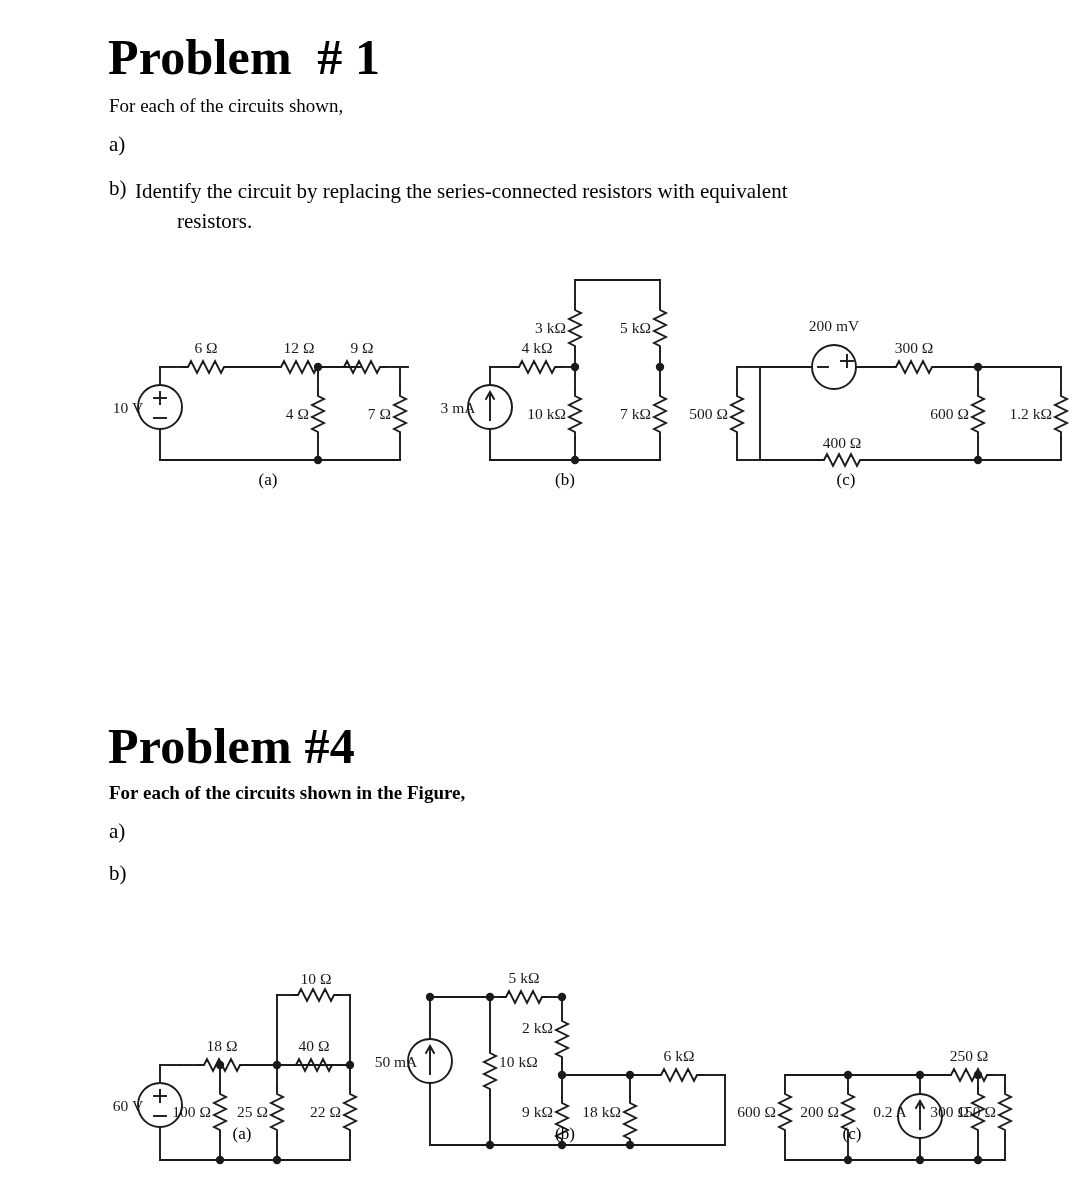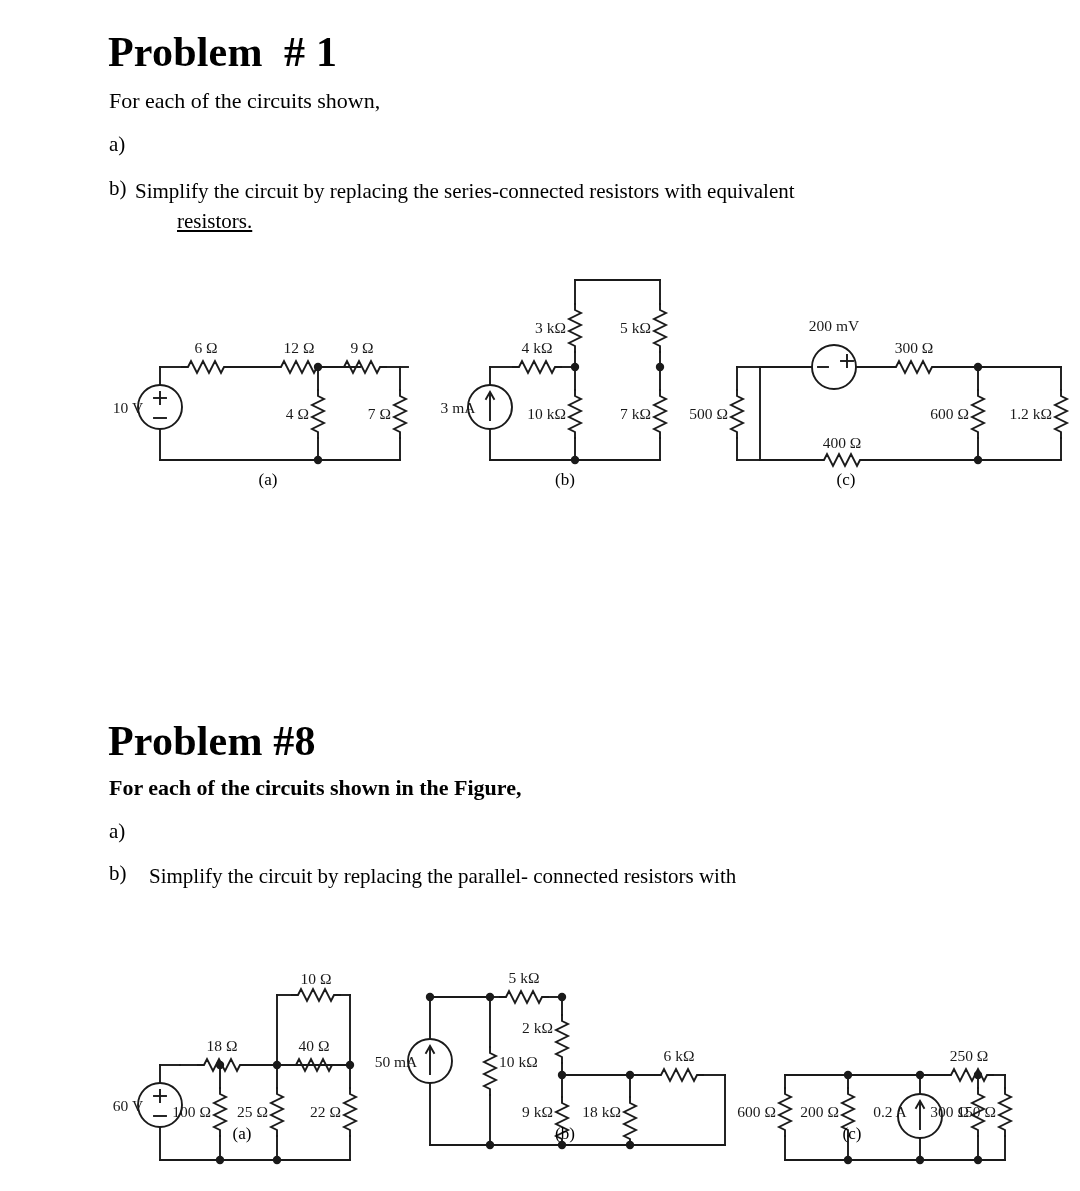--- a/index.html
+++ b/index.html
@@ -8,28 +8,29 @@
     font-family:"Liberation Serif","DejaVu Serif",serif;
     color:#000;
     -webkit-font-smoothing:antialiased;
   }
   .page{position:absolute;inset:0;}
 
   
   .prob-title{
     position:absolute;
     font-weight:bold;
-    font-size:42px;
+    font-size:50px;
     letter-spacing:.2px;
     white-space:pre;
   }
   .lead{
     position:absolute;
-    font-size:22px;
+    font-size:19px;
     white-space:pre;
+    margin-top:7px;
   }
   .item{
     position:absolute;
     font-size:21px;
     display:flex;
     align-items:flex-start;
   }
   .item .mark{display:inline-block;}
   .item .body{display:block;}
   .item .body .l2{display:block;}
@@ -61,22 +62,22 @@
 
   <div class="lead" style="left:109px;top:88px;">For each of the circuits shown,</div>
 
   <div class="item" style="left:109px;top:132px;width:880px;">
     <span class="mark" style="width:26px;">a)</span>
   </div>
 
   <div class="item" style="left:109px;top:176px;width:890px;">
     <span class="mark" style="width:26px;">b)</span>
     <span class="body" style="line-height:30px;">
-      <span>Simplify the circuit by replacing the series-connected resistors with equivalent</span>
-      <span class="l2" style="padding-left:42px;text-decoration:underline;">resistors.</span>
+      <span>Identify the circuit by replacing the series-connected resistors with equivalent</span>
+      <span class="l2" style="padding-left:42px;">resistors.</span>
     </span>
   </div>
 
   <div class="fig" style="left:100px;top:262px;">
     <svg width="880" height="225" viewBox="0 0 880 225">
       <defs>
 
         <g id="rh">
           <path d="M0,0 L6,0 L9,-6 L15,6 L21,-6 L27,6 L33,-6 L39,6 L42,0 L48,0" fill="none" stroke="#1a1a1a" stroke-width="1.9" stroke-linejoin="miter"></path>
         </g>
@@ -221,32 +222,31 @@
         <use href="#rv" x="961" y="128"></use>
         <line x1="961" y1="176" x2="961" y2="198"></line>
       </g>
     </svg>
   </div>
 
   <div class="cap" style="left:238px;top:470px;width:60px;">(a)</div>
   <div class="cap" style="left:535px;top:470px;width:60px;">(b)</div>
   <div class="cap" style="left:816px;top:470px;width:60px;">(c)</div>
 
-  <div class="prob-title" style="left:108px;top:717px;">Problem #8</div>
+  <div class="prob-title" style="left:108px;top:717px;">Problem #4</div>
 
   <div class="lead" style="left:109px;top:775px;font-weight:bold;">For each of the circuits shown in the Figure,</div>
 
   <div class="item" style="left:109px;top:819px;width:880px;">
     <span class="mark" style="width:40px;">a)</span>
   </div>
 
   <div class="item" style="left:109px;top:861px;width:890px;">
     <span class="mark" style="width:40px;">b)</span>
     <span class="body" style="line-height:30px;">
-      <span>Simplify the circuit by replacing the parallel- connected resistors with</span>
     </span>
   </div>
 
   <div class="fig" style="left:100px;top:975px;">
     <svg width="880" height="200" viewBox="0 0 880 200">
       <defs>
         <g id="rh2">
           <path d="M0,0 L6,0 L9,-6 L15,6 L21,-6 L27,6 L33,-6 L39,6 L42,0 L48,0" fill="none" stroke="#1a1a1a" stroke-width="1.9" stroke-linejoin="miter"></path>
         </g>
         <g id="rv2">

